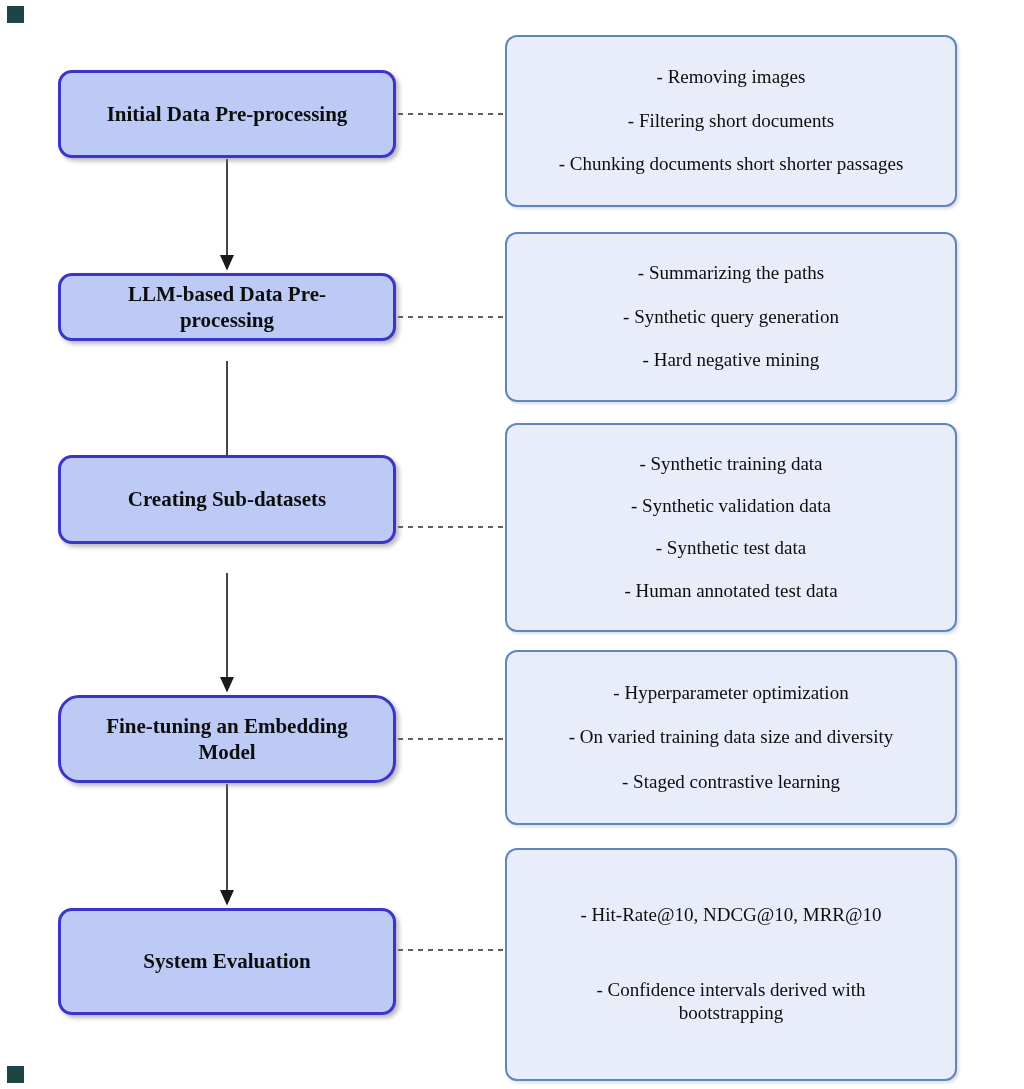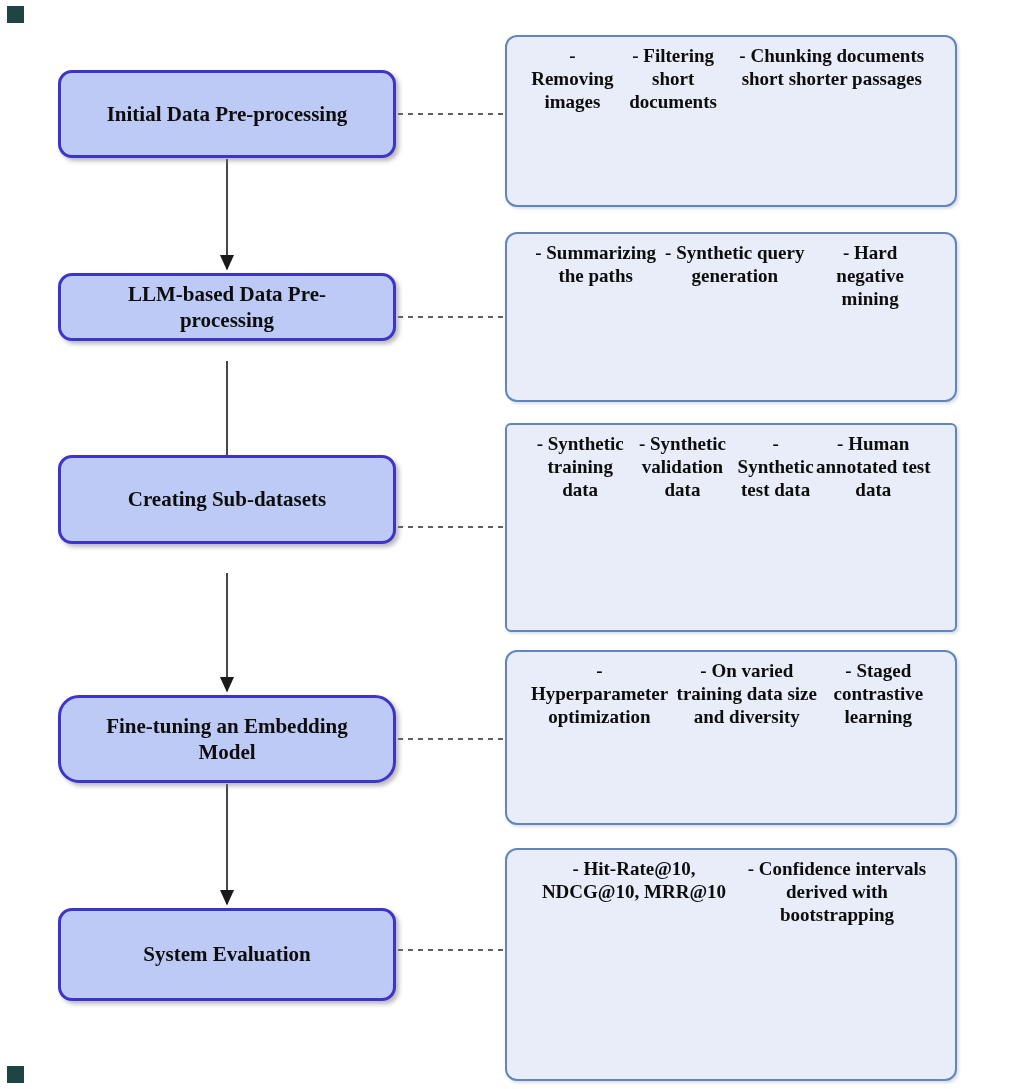--- a/index.html
+++ b/index.html
@@ -12,25 +12,24 @@
     position:absolute;left:58px;width:338px;box-sizing:border-box;
     background:#bccaf5;border:3.5px solid #3d35c9;border-radius:14px;
     display:flex;align-items:center;justify-content:center;text-align:center;
     font-weight:bold;font-size:21px;line-height:1.25;color:#0d0d0d;
     box-shadow:3px 3px 4px rgba(125,125,140,0.55);
     white-space:pre-line;padding:4px 8px;
   }
   .detail{
     position:absolute;left:505px;width:452px;box-sizing:border-box;
     background:#e9edfa;border:2.5px solid #6086c0;border-radius:12px;
-    display:flex;flex-direction:row;justify-content:space-evenly;
+    display:flex;flex-direction:column;justify-content:space-evenly;
     text-align:center;font-size:19px;line-height:1.2;color:#0d0d0d;
     box-shadow:2px 2px 3px rgba(150,160,185,0.35);
     padding:8px 24px;
-    font-weight:bold;
   }
   .item{white-space:pre-line;}
   .corner-marker{
     position:absolute;width:17px;height:17px;background:#1f4444;
   }
   .corner-marker.top{left:7px;top:6px;}
   .corner-marker.bottom{left:7px;top:1066px;}
 </style>
 </head>
 <body>
@@ -63,35 +62,35 @@
     <span>LLM-based Data Pre-
 processing</span>
   </div>
   <div class="stage" style="top:455px;height:89px;">
     <span>Creating Sub-datasets</span>
   </div>
   <div class="stage" style="top:695px;height:88px;border-radius:21px;">
     <span>Fine-tuning an Embedding
 Model</span>
   </div>
-  <div class="stage" style="top:908px;height:93px;align-items:center;">
+  <div class="stage" style="top:908px;height:107px;align-items:center;">
     <span>System Evaluation</span>
   </div>
 
   <div class="detail" style="top:35px;height:172px;">
     <div class="item">- Removing images</div>
     <div class="item">- Filtering short documents</div>
     <div class="item">- Chunking documents short shorter passages</div>
   </div>
   <div class="detail" style="top:232px;height:170px;">
     <div class="item">- Summarizing the paths</div>
     <div class="item">- Synthetic query generation</div>
     <div class="item">- Hard negative mining</div>
   </div>
-  <div class="detail" style="top:423px;height:209px;border-radius:6px;">
+  <div class="detail" style="top:423px;height:209px;">
     <div class="item">- Synthetic training data</div>
     <div class="item">- Synthetic validation data</div>
     <div class="item">- Synthetic test data</div>
     <div class="item">- Human annotated test data</div>
   </div>
   <div class="detail" style="top:650px;height:175px;">
     <div class="item">- Hyperparameter optimization</div>
     <div class="item">- On varied training data size and diversity</div>
     <div class="item">- Staged contrastive learning</div>
   </div>

